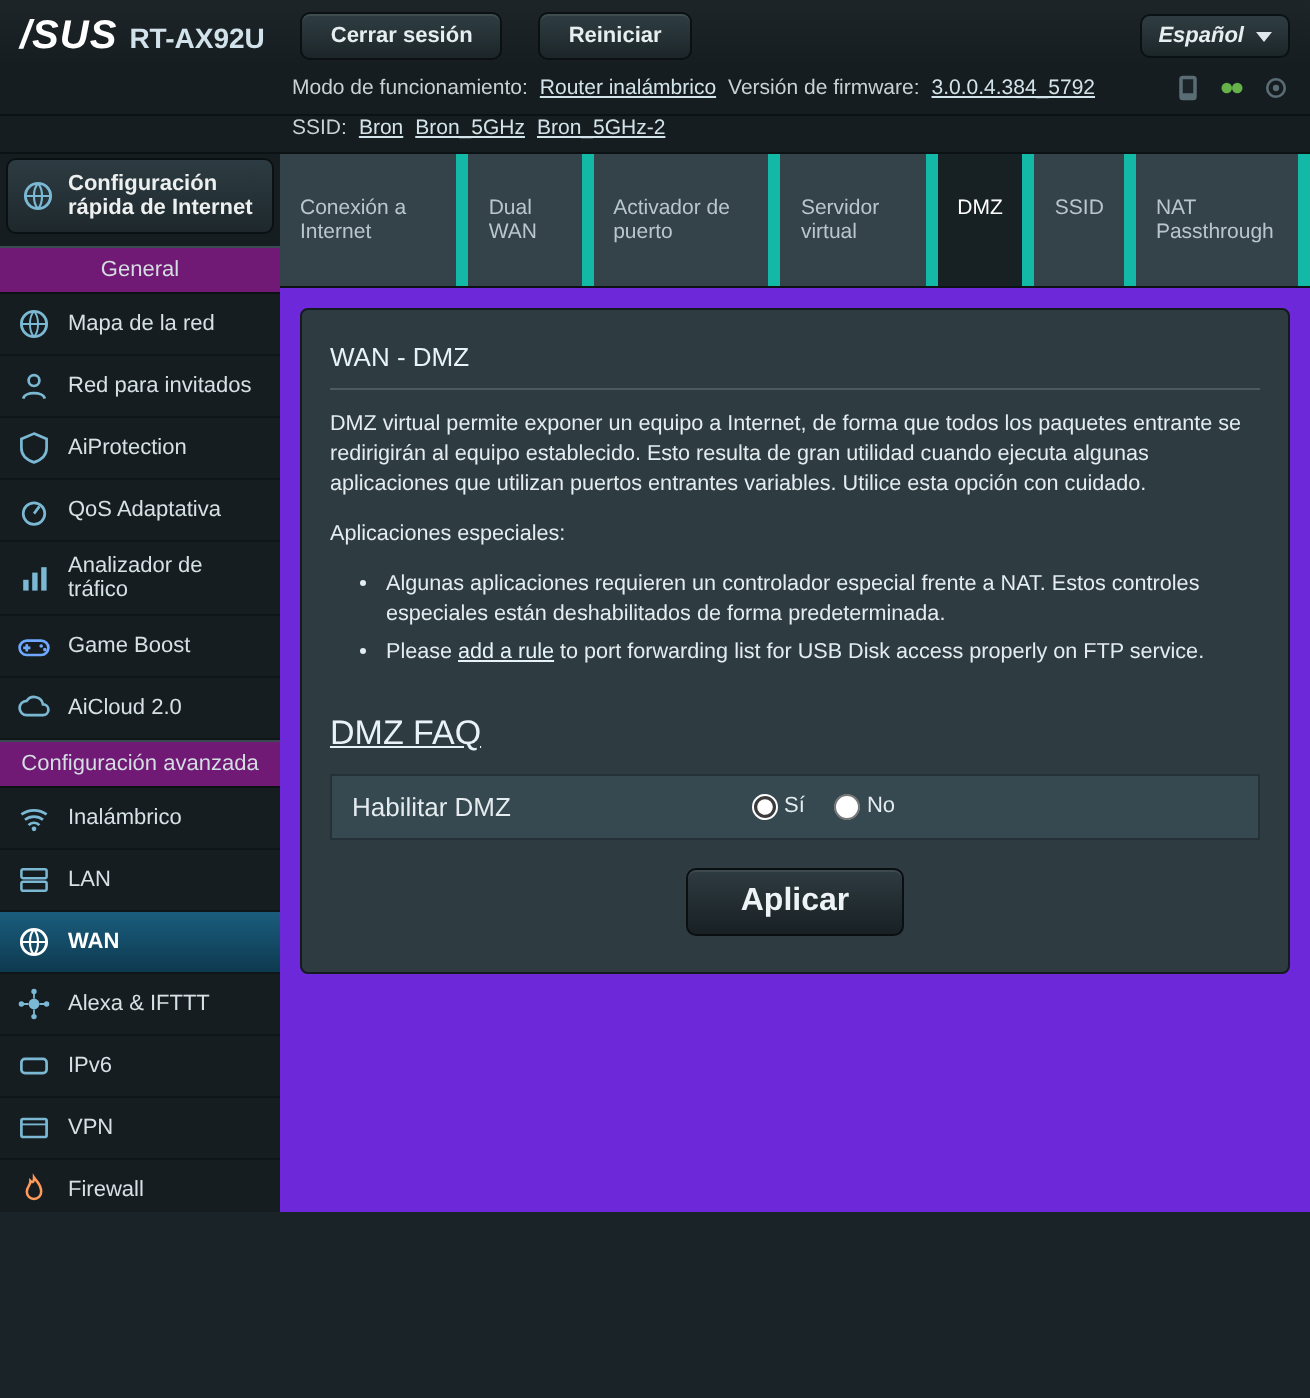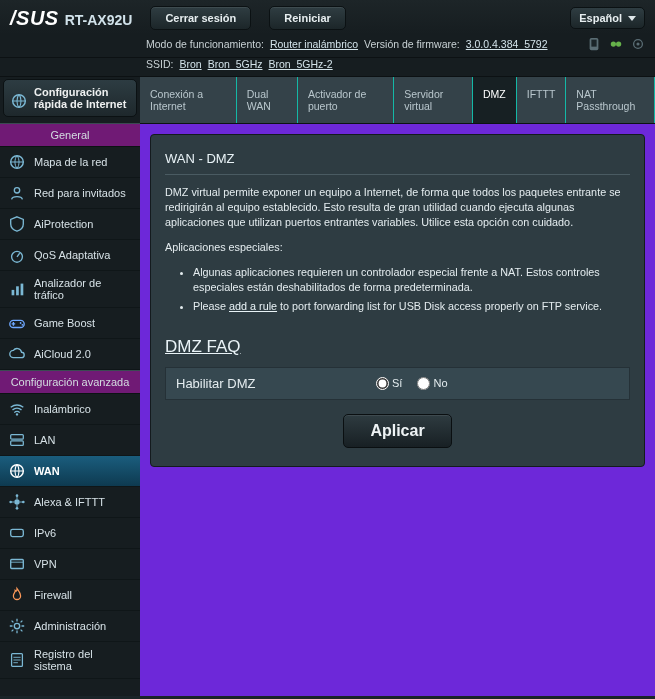--- a/index.html
+++ b/index.html
@@ -5,21 +5,21 @@
   * { box-sizing: border-box; margin: 0; padding: 0; }
   body {
     font-family: Arial, Helvetica, sans-serif;
     background: #1a2428;
     color: #eef0f0;
     font-size: 11px;
     width: 655px;
     height: 699px;
     overflow: hidden;
   }
-  .wrapper { display: flex; flex-direction: column; height: 696px; }
+  .wrapper { display: flex; flex-direction: column; height: 606px; }
   
   .header {
     display: flex;
     align-items: center;
     padding: 6px 10px 4px 10px;
     background: linear-gradient(to bottom,#1d2528,#161d20);
   }
   .brand { display: flex; align-items: baseline; gap: 6px; }
   .brand-logo {
     font-family: Arial Black, Arial, sans-serif;
@@ -43,20 +43,21 @@
   .sel-wrap {
     margin-left: auto;
     display: flex; align-items: center;
     background: linear-gradient(to bottom,#2f3d42,#1c2629);
     border: 1px solid #0b1113;
     border-radius: 5px;
     padding: 4px 8px;
     color: #e7eef0;
     font-weight: bold;
     cursor: pointer;
+    font-style: italic;
   }
   .tri-down { margin-left: 6px; width: 0; height: 0; border-left:4px solid transparent; border-right:4px solid transparent; border-top:5px solid #dfe7ea; }
   
   .infoline {
     display: flex; align-items: center;
     padding: 3px 10px 6px 146px;
     font-size: 10.5px;
     background: #161d20;
     color: #c8d1d4;
     gap: 6px;
@@ -71,21 +72,21 @@
 
   
   .sidebar { width: 140px; background: #161d20; display:flex; flex-direction:column; overflow-y:auto; }
   .nav-top {
     display:flex; gap:6px; padding:6px 6px;
     background: linear-gradient(to bottom,#2d3c42,#1e282c);
     border: 1px solid #0b1113;
     margin: 2px 3px 6px 3px;
     border-radius:5px;
     cursor:pointer;
-    align-items:flex-end;
+    align-items:center;
   }
   .nav-top .txt { font-size:11px; font-weight:bold; line-height:12px; }
   .sec-head {
     text-align:center;
     font-size:11px;
     padding:5px 0;
     background: #701a75;
     border-top:1px solid #3a4a51;
     border-bottom:1px solid #0c1214;
     color:#d4dde1;
@@ -110,25 +111,25 @@
   .colorize-blue .stroke { stroke:#7bb8d4; }
 
   
   .main { flex:1; display:flex; flex-direction:column; overflow:hidden; }
   .tabs {
     display:flex;
     background:#344249;
     border-bottom:1px solid #0c1214;
   }
   .tab {
-    padding:11px 10px;
+    padding:21px 10px;
     font-size:10.5px;
     color:#b9c7cd;
     cursor:pointer;
-    border-right:1px solid #14b8a6;
+    border-right:6px solid #14b8a6;
   }
   .tab.active { background:#172023; color:#fff; }
   .content {
     flex:1;
     padding:10px;
     overflow-y:auto;
     background:#6d28d9;
   }
   .panel {
     background:#2e3c42;
@@ -400,21 +401,21 @@
         </div>
     </div>
 
     <div class="main">
       <div class="tabs" id="tabs">
           <div class="tab">Conexión a Internet</div>
           <div class="tab">Dual WAN</div>
           <div class="tab">Activador de puerto</div>
           <div class="tab">Servidor virtual</div>
           <div class="tab active">DMZ</div>
-          <div class="tab">IFTTT</div>
+          <div class="tab">SSID</div>
           <div class="tab">NAT Passthrough</div>
         </div>
       <div class="content">
         <div class="panel">
           <div class="panel-title">WAN - DMZ</div>
           <p>DMZ virtual permite exponer un equipo a Internet, de forma que todos los paquetes entrante se redirigirán al equipo establecido. Esto resulta de gran utilidad cuando ejecuta algunas aplicaciones que utilizan puertos entrantes variables. Utilice esta opción con cuidado.</p>
           <p>Aplicaciones especiales:</p>
           <ul>
             <li>Algunas aplicaciones requieren un controlador especial frente a NAT. Estos controles especiales están deshabilitados de forma predeterminada.</li>
             <li>

